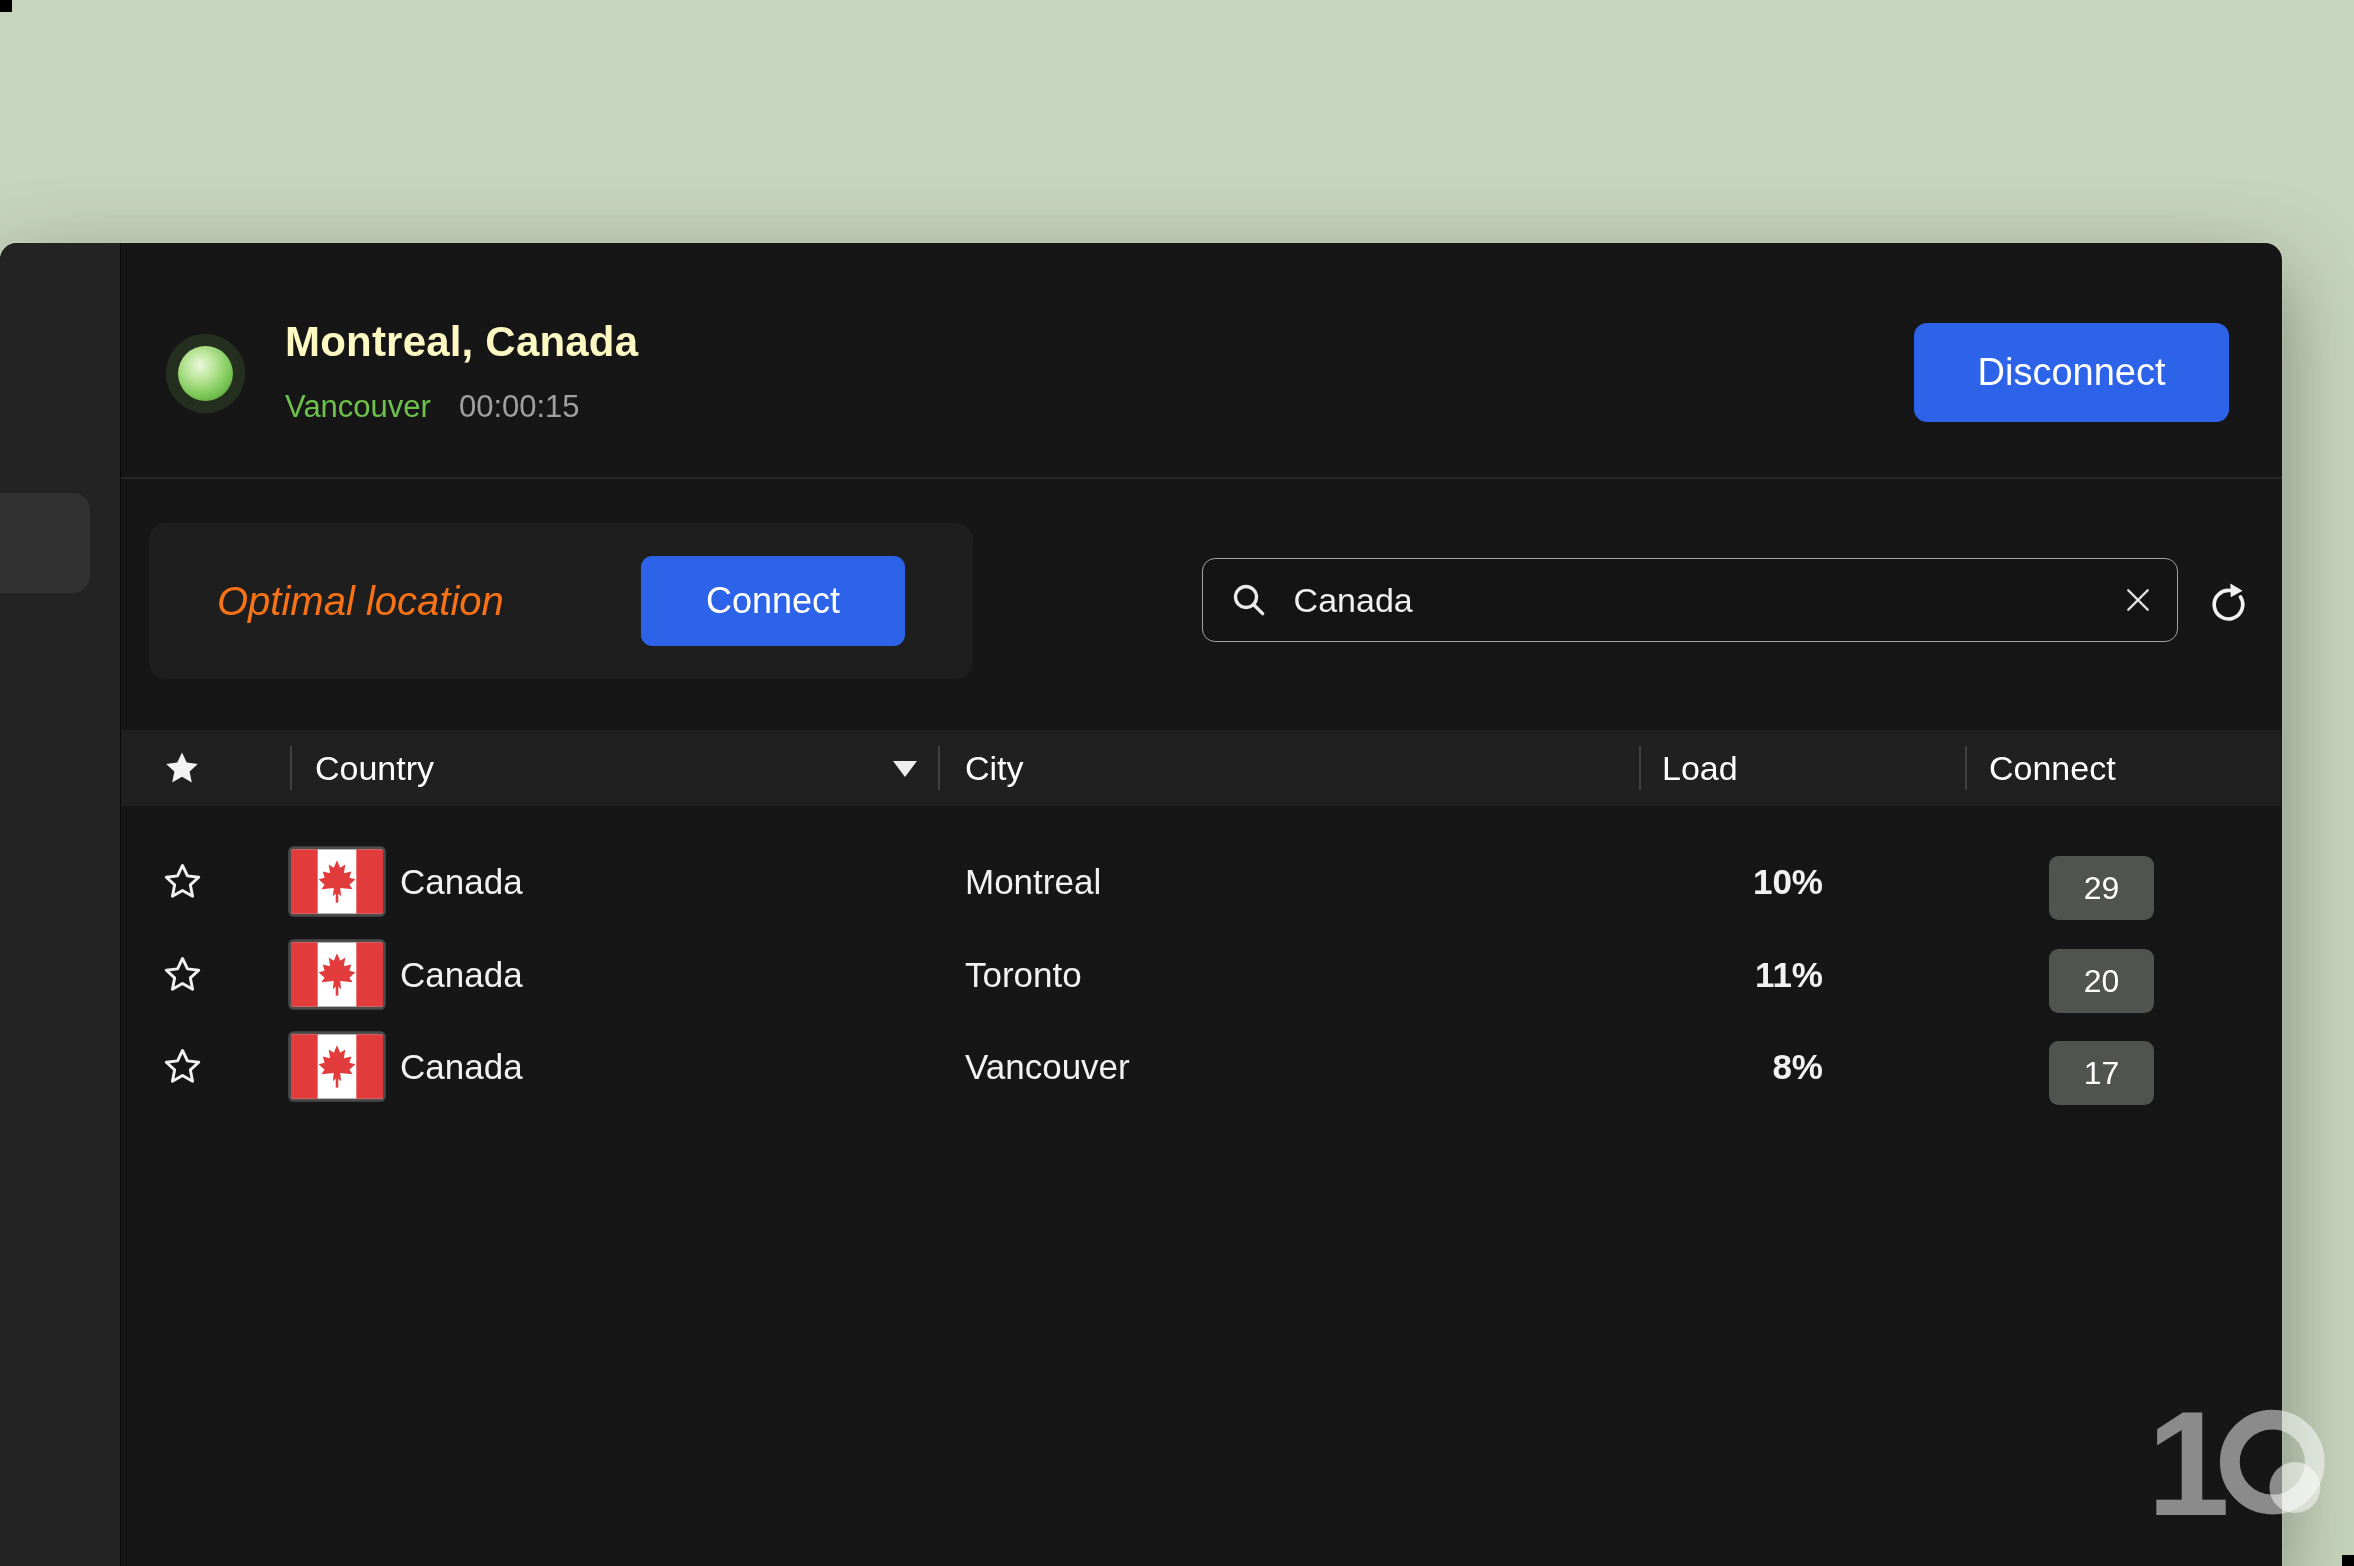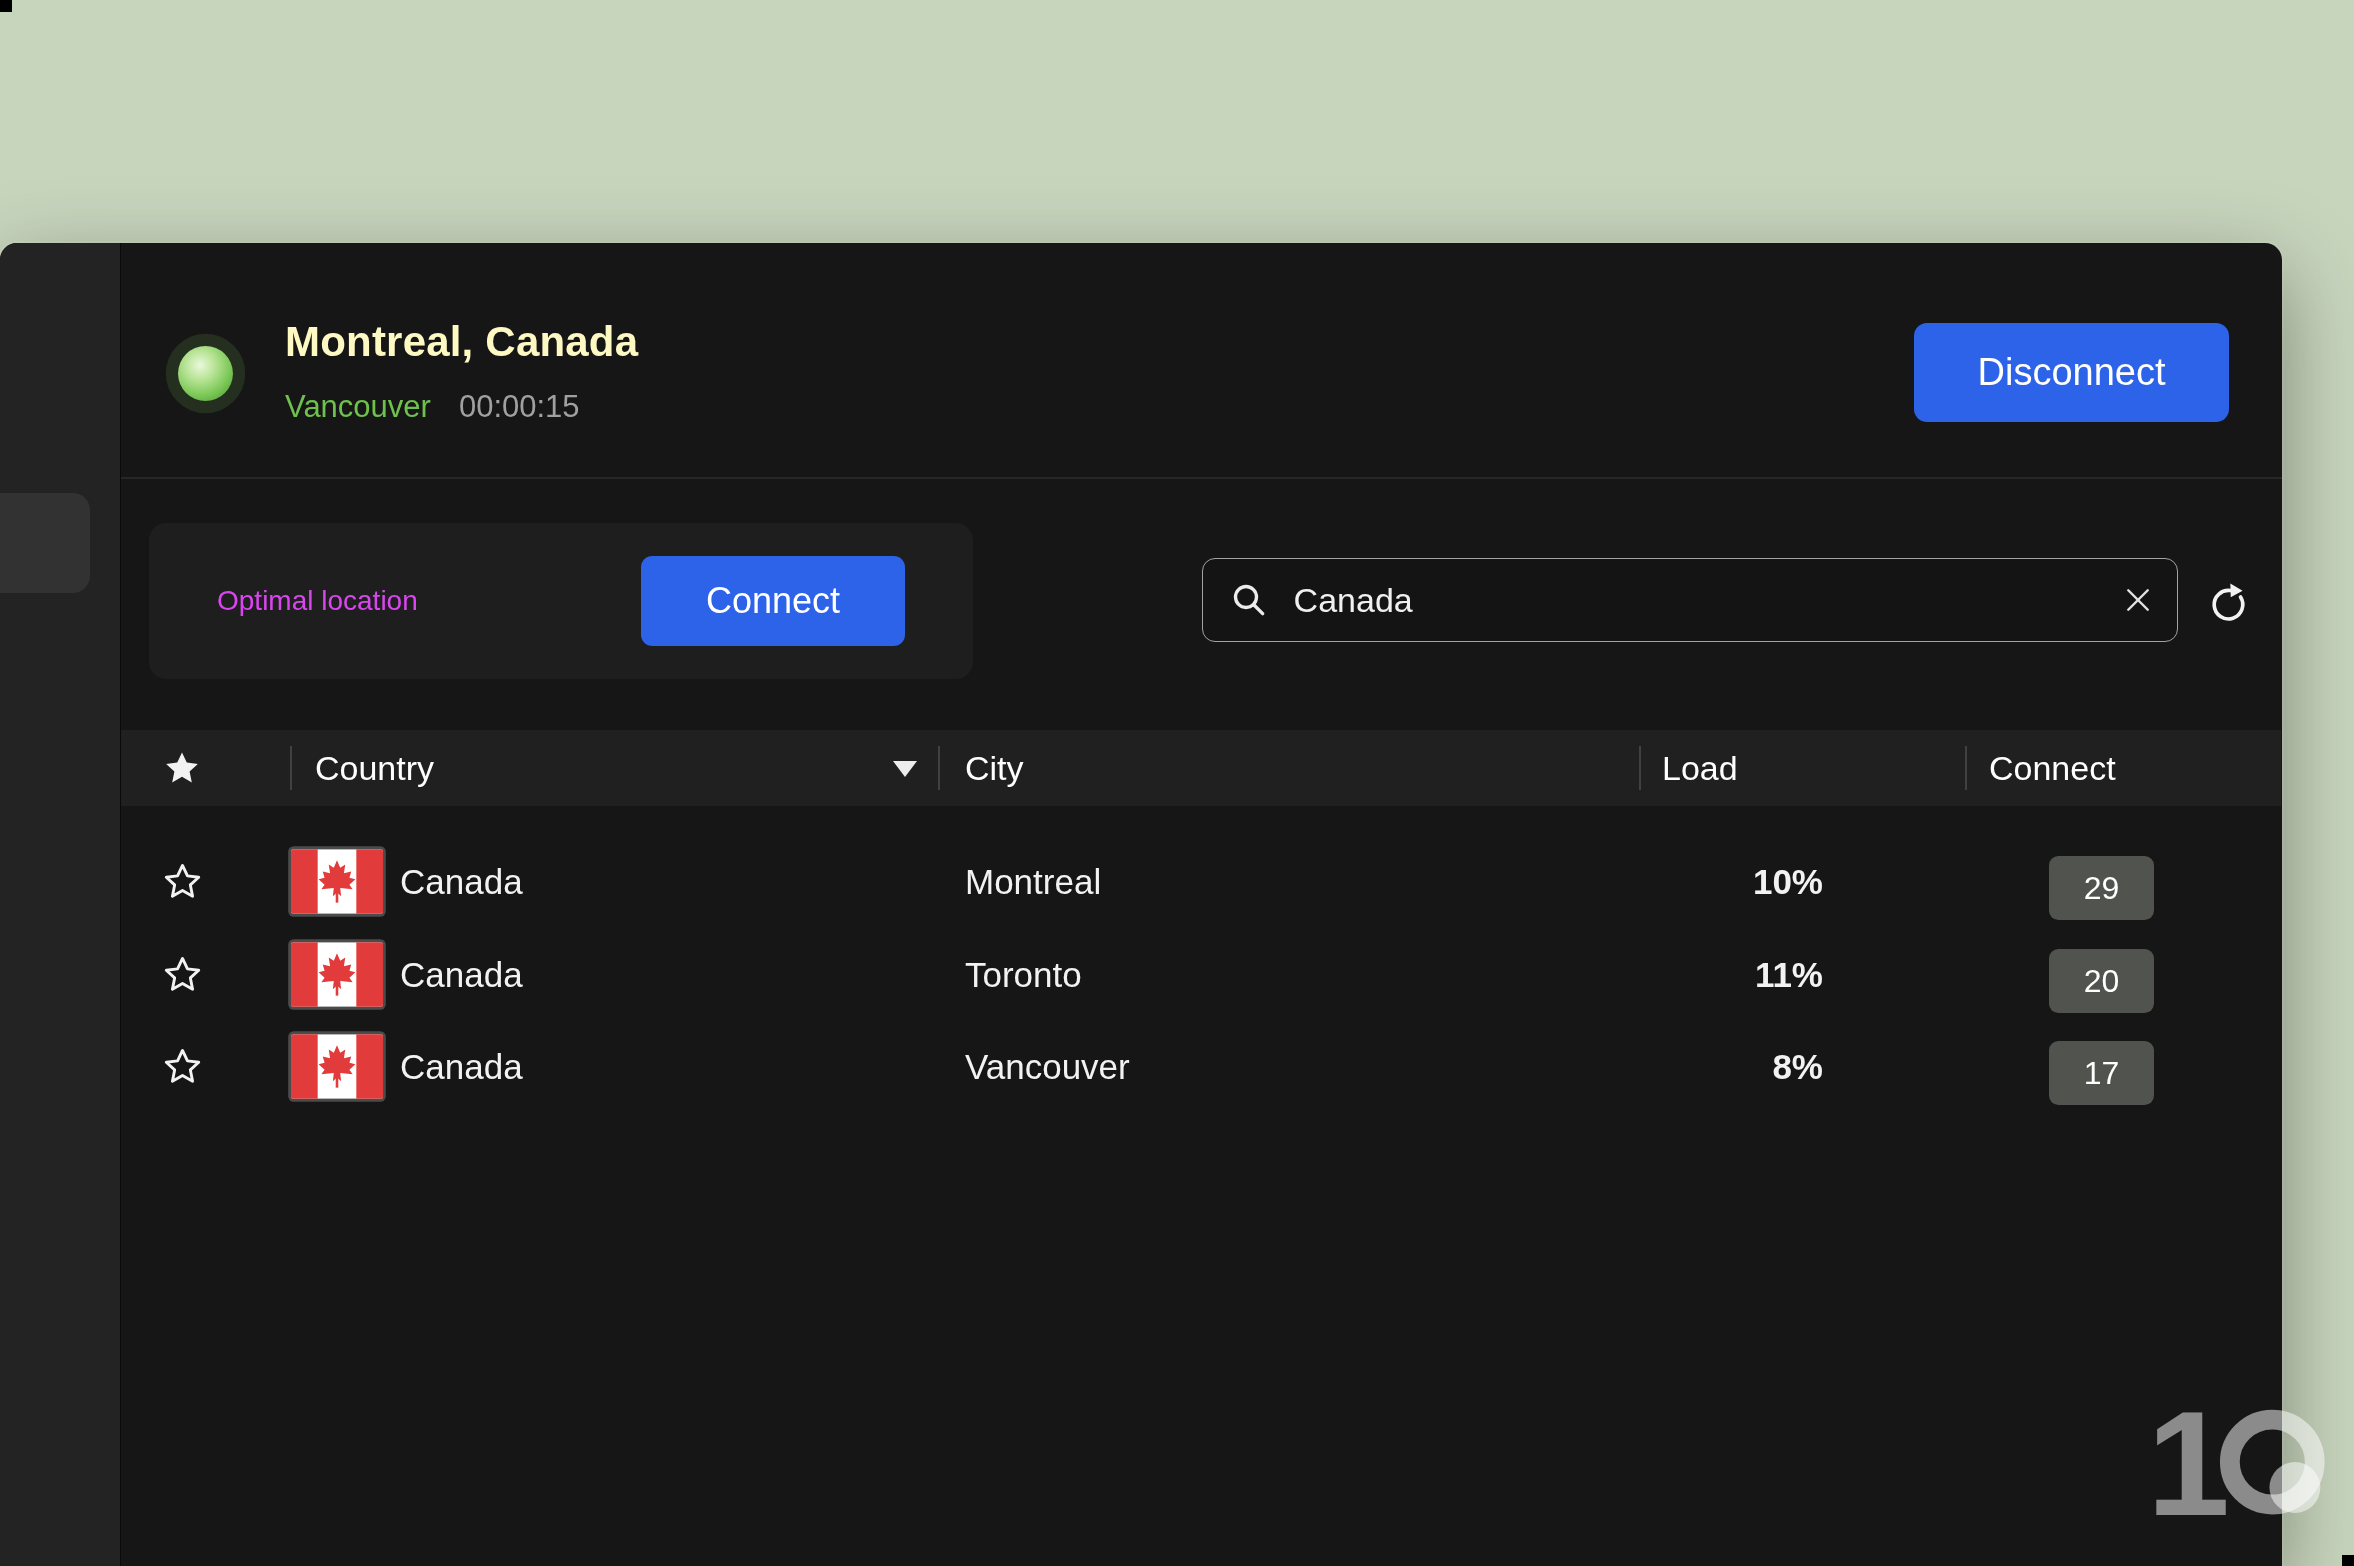--- a/index.html
+++ b/index.html
@@ -54,21 +54,21 @@
     border-radius:13px;font-size:38px;font-weight:500;text-align:center;
   }
 
   
   .quick-panel{
     position:absolute;left:149px;top:280px;width:824px;height:156px;
     background:#1e1e1e;border-radius:17px;
   }
   .quick-label{
     position:absolute;left:68px;top:0;height:100%;display:flex;align-items:center;
-    font-size:28px;font-weight:500;color:#d946ef;
+    font-size:40px;font-weight:500;color:#f97316;font-style:italic;
   }
   .connect-btn{
     position:absolute;left:492px;top:33px;width:264px;height:90px;
     border-radius:11.3px;font-size:36px;font-weight:500;
   }
   .search-field{
     position:absolute;left:1202px;top:315px;width:976px;height:84px;
     border:1.9px solid #a3a3a3;border-radius:13px;box-sizing:border-box;
     display:flex;align-items:center;padding:0 66px 0 26px;background:#141414;
   }

